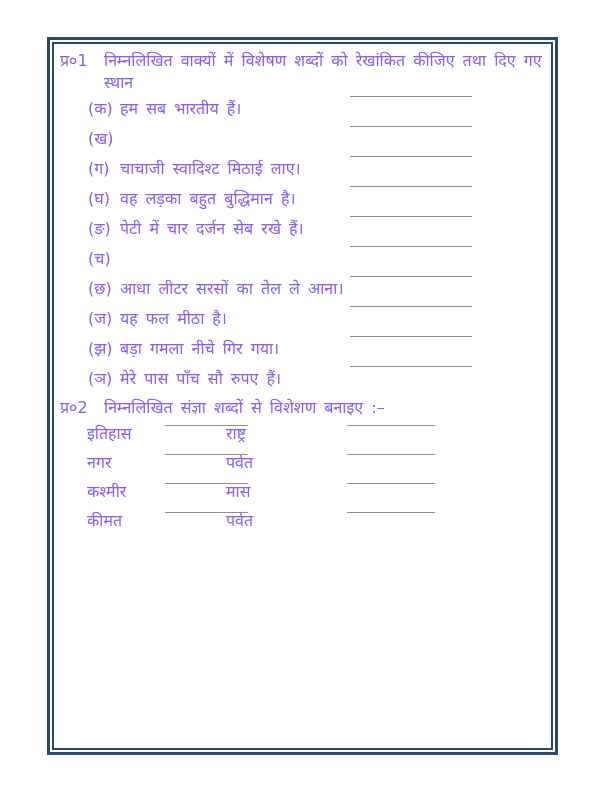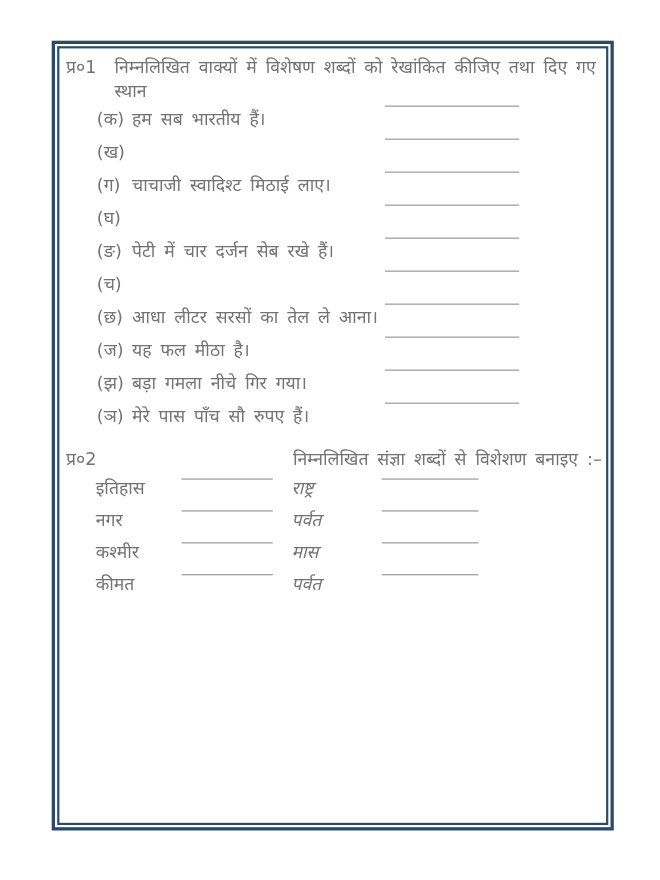--- a/index.html
+++ b/index.html
@@ -33,34 +33,34 @@
     right: 2px;
     bottom: 2px;
     border: 2px solid #2a4a69;
   }
   .content {
     position: absolute;
     left: 0; top: 0; right: 0; bottom: 0;
     padding: 6px 4px 0 6px;
     font-size: 16px;
     line-height: 22px;
-    color: #737373;
+    color: #8b5cf6;
     overflow: hidden;
   }
   .q-header {
     display: flex;
     align-items: flex-start;
   }
   .q-num {
     flex: 0 0 44px;
   }
   .q-text {
     word-spacing: 3px;
   }
-  .q2-header { margin-top: 13px; justify-content: space-between; }
+  .q2-header { margin-top: 3px; }
   .q1-items { margin-top: 0; }
   .q1-item {
     position: relative;
     height: 30px;
     display: flex;
     align-items: center;
   }
   .item-label {
     flex: 0 0 32px;
     margin-left: 28px;
@@ -86,23 +86,22 @@
     display: flex;
     align-items: flex-start;
   }
   .q2-w1 {
     flex: 0 0 78px;
     margin-left: 27px;
     white-space: nowrap;
   }
   .q2-w2 {
     flex: 0 0 74px;
-    margin-left: 100px;
+    margin-left: 61px;
     white-space: nowrap;
-    font-style: italic;
   }
   .q2-row .line1 { left: 105px; top: 2px; width: 83px; }
   .q2-row .line2 { left: 287px; top: 2px; width: 88px; }
 </style>
 </head>
 <body>
 
 <div class="sheet">
   <div class="frame-outer">
     <div class="frame-inner">
@@ -123,20 +122,21 @@
             <span class="item-label">(ख)</span>
             <span class="line"></span>
           </div>
           <div class="q1-item">
             <span class="item-label">(ग)</span>
             <span class="item-text">चाचाजी स्वादिश्ट मिठाई लाए।</span>
             <span class="line"></span>
           </div>
           <div class="q1-item">
             <span class="item-label">(घ)</span>
+            <span class="item-text">वह लड़का बहुत बुद्धिमान है।</span>
             <span class="line"></span>
           </div>
           <div class="q1-item">
             <span class="item-label">(ङ)</span>
             <span class="item-text">पेटी में चार दर्जन सेब रखे हैं।</span>
             <span class="line"></span>
           </div>
           <div class="q1-item">
             <span class="item-label">(च)</span>
             <span class="line"></span>

